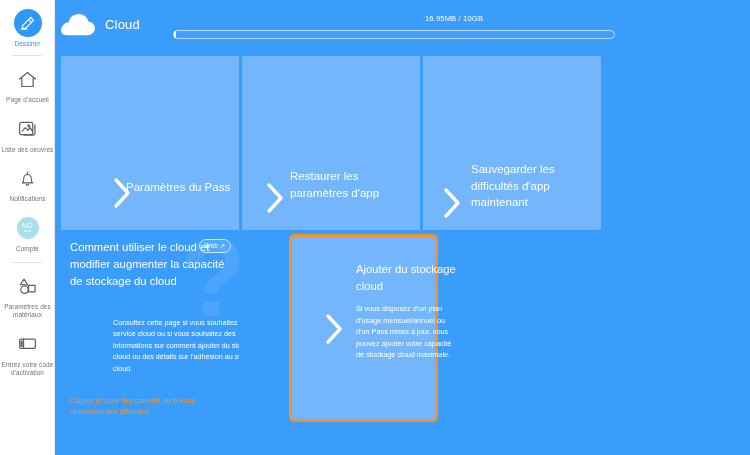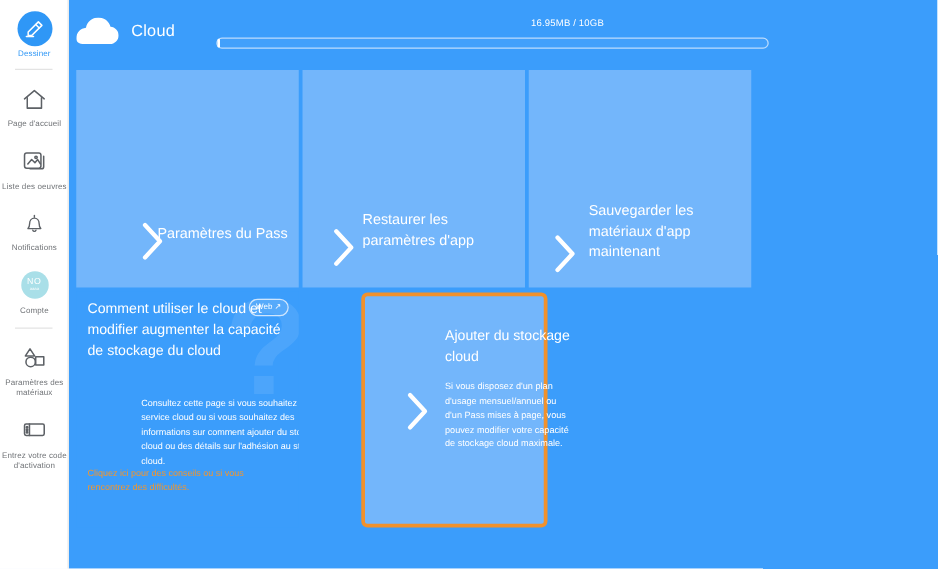--- a/index.html
+++ b/index.html
@@ -205,21 +205,21 @@
     position: absolute;
     left: 9px; top: 84px;
     width: 158px;
     color: #ffffff;
     font-size: 7.2px;
     line-height: 11.4px;
     margin-left: 43px;
   }
   #info-link {
     position: absolute;
-    left: 9px; top: 140px;
+    left: 9px; top: 162px;
     width: 160px;
     color: #f2962e;
     font-size: 7.2px;
     line-height: 11.4px;
     cursor: pointer;
   }
 
   
   #card-add {
     position: absolute;
@@ -371,35 +371,35 @@
       </div>
       <div class="card-title">Restaurer les paramètres d'app</div>
     </div>
 
     <div class="card" id="card-backup">
       <div class="chev">
         <svg width="22" height="34" viewBox="0 0 22 34" fill="none" stroke="#ffffff" stroke-width="3.4" stroke-linecap="round" stroke-linejoin="round">
           <path d="M5 4l12 13L5 30"></path>
         </svg>
       </div>
-      <div class="card-title">Sauvegarder les matériaux d'app maintenant</div>
+      <div class="card-title">Sauvegarder les difficultés d'app maintenant</div>
     </div>
 
     <div id="card-info">
       <div id="q-mark">?</div>
       <div id="info-heading">Comment utiliser le cloud et modifier augmenter la capacité de stockage du cloud</div>
       <div id="web-badge">Web ↗</div>
       <div id="info-body">Consultez cette page si vous souhaitez utiliser le service cloud ou si vous souhaitez des informations sur comment ajouter du stockage cloud ou des détails sur l'adhésion au stockage cloud.</div>
       <div id="info-link">Cliquez ici pour des conseils ou si vous rencontrez des difficultés.</div>
     </div>
 
     <div id="card-add">
       <div class="chev">
         <svg width="22" height="34" viewBox="0 0 22 34" fill="none" stroke="#ffffff" stroke-width="3.4" stroke-linecap="round" stroke-linejoin="round">
           <path d="M5 4l12 13L5 30"></path>
         </svg>
       </div>
       <div id="add-title">Ajouter du stockage cloud</div>
-      <div id="add-body">Si vous disposez d'un plan d'usage mensuel/annuel ou d'un Pass mises à page, vous pouvez modifier votre capacité de stockage cloud maximale.</div>
+      <div id="add-body">Si vous disposez d'un plan d'usage mensuel/annuel ou d'un Pass mises à jour, vous pouvez ajouter votre capacité de stockage cloud maximale.</div>
     </div>
 
   </div>
 </div>
 
 </body></html>

